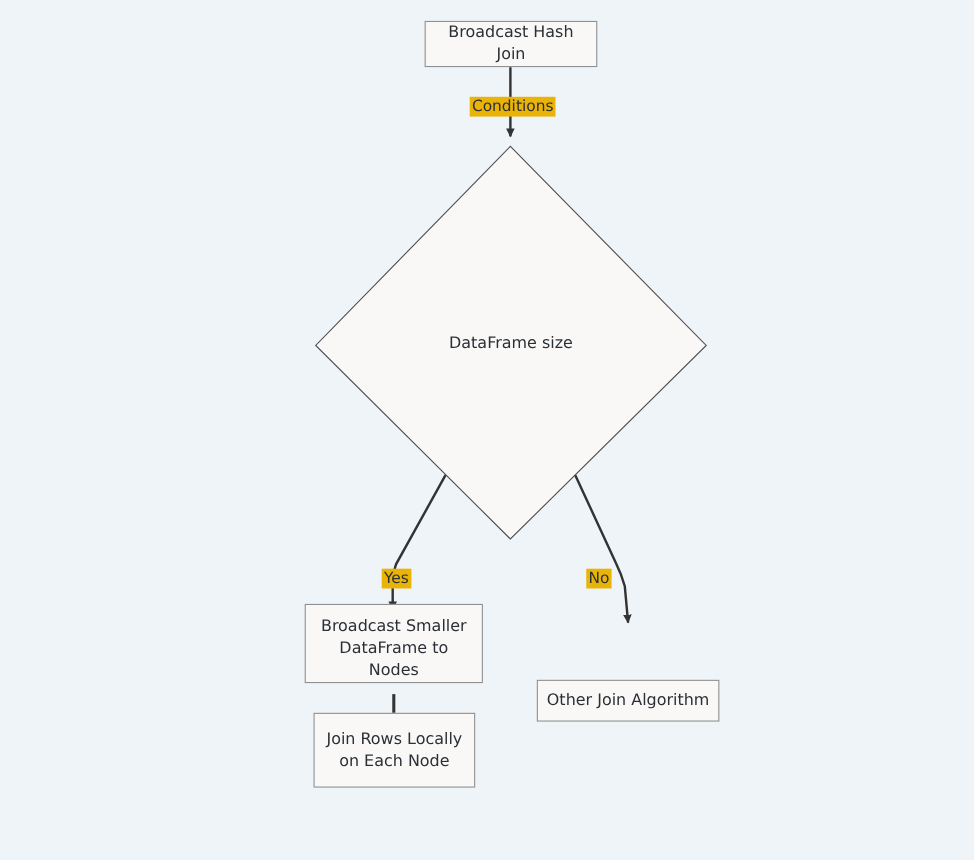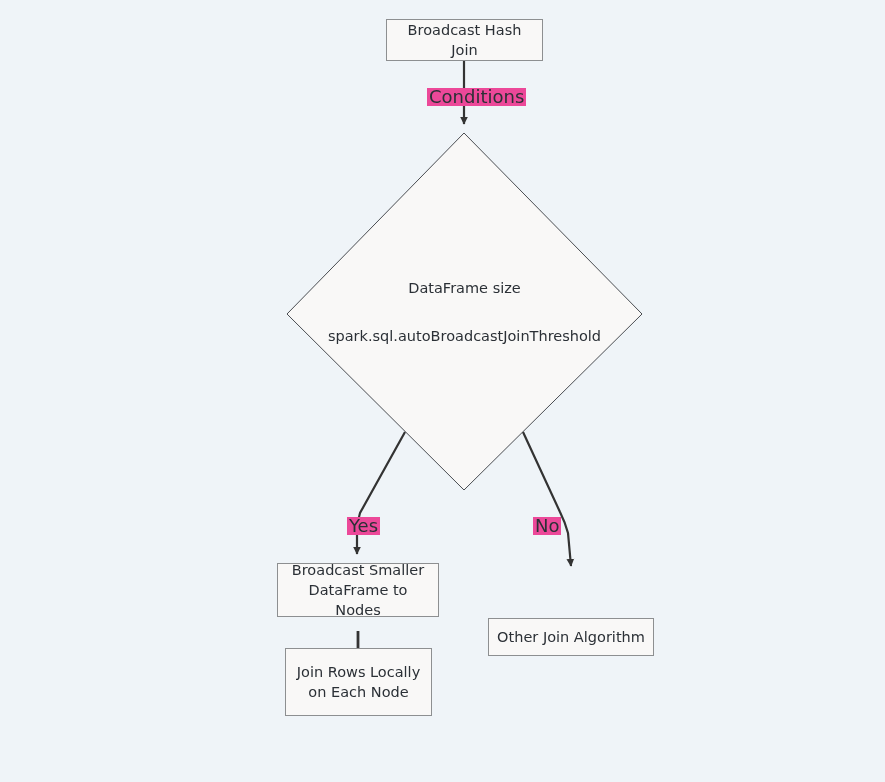--- a/index.html
+++ b/index.html
@@ -54,23 +54,23 @@
     position: relative;
     z-index: 2;
     color: #2b3036;
     font-size: 14.5px;
     line-height: 24px;
     text-align: center;
     white-space: pre-line;
   }
   .edge-label {
     position: absolute;
-    background: #ec4899;
+    background: #eab308;
     color: #2b3036;
-    font-size: 18px;
+    font-size: 14px;
     line-height: 16px;
     padding: 1px 2px;
     white-space: nowrap;
   }
 </style>
 </head>
 <body>
 
 <div id="flowchart-root">
 
@@ -96,33 +96,32 @@
     <span class="node-label">Broadcast Hash Join</span>
   </div>
 
   <div class="edge-label" style="left:427px; top:88px;">
     <span>Conditions</span>
   </div>
 
   <div class="decision" style="left:287px; top:133px; width:355px; height:357px;justify-content:center;">
     <div class="decision-label">
       <div>DataFrame size</div>
-      <div>spark.sql.autoBroadcastJoinThreshold</div>
     </div>
   </div>
 
   <div class="edge-label" style="left:347px; top:517px;">
     <span>Yes</span>
   </div>
 
   <div class="edge-label" style="left:533px; top:517px;">
     <span>No</span>
   </div>
 
-  <div class="node" style="left:277px; top:563px; width:162px; height:54px;">
+  <div class="node" style="left:277px; top:549px; width:162px; height:72px;align-items:flex-end;">
     <span class="node-label">Broadcast Smaller
 DataFrame to Nodes</span>
   </div>
 
   <div class="node" style="left:488px; top:578px; width:166px; height:38px;margin-top:40px;">
     <span class="node-label">Other Join Algorithm</span>
   </div>
 
   <div class="node" style="left:285px; top:648px; width:147px; height:68px;">
     <span class="node-label">Join Rows Locally

